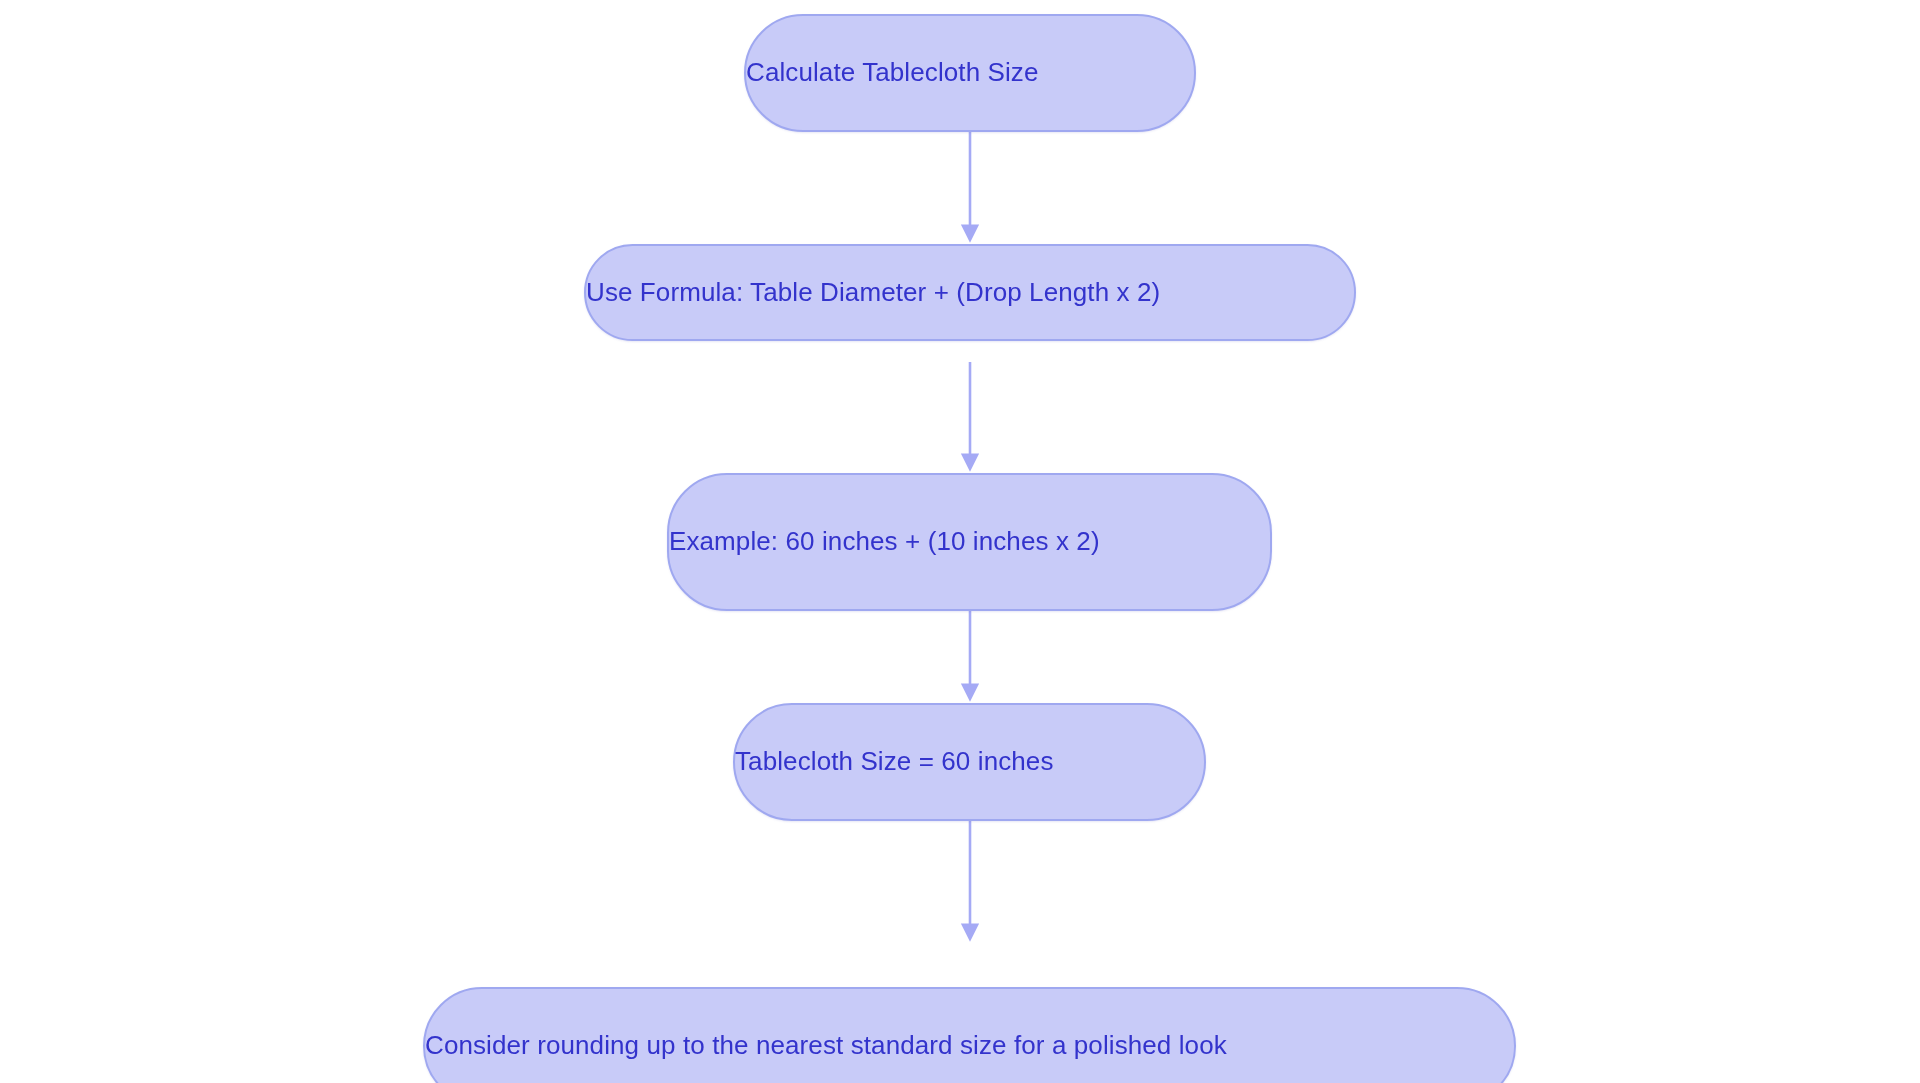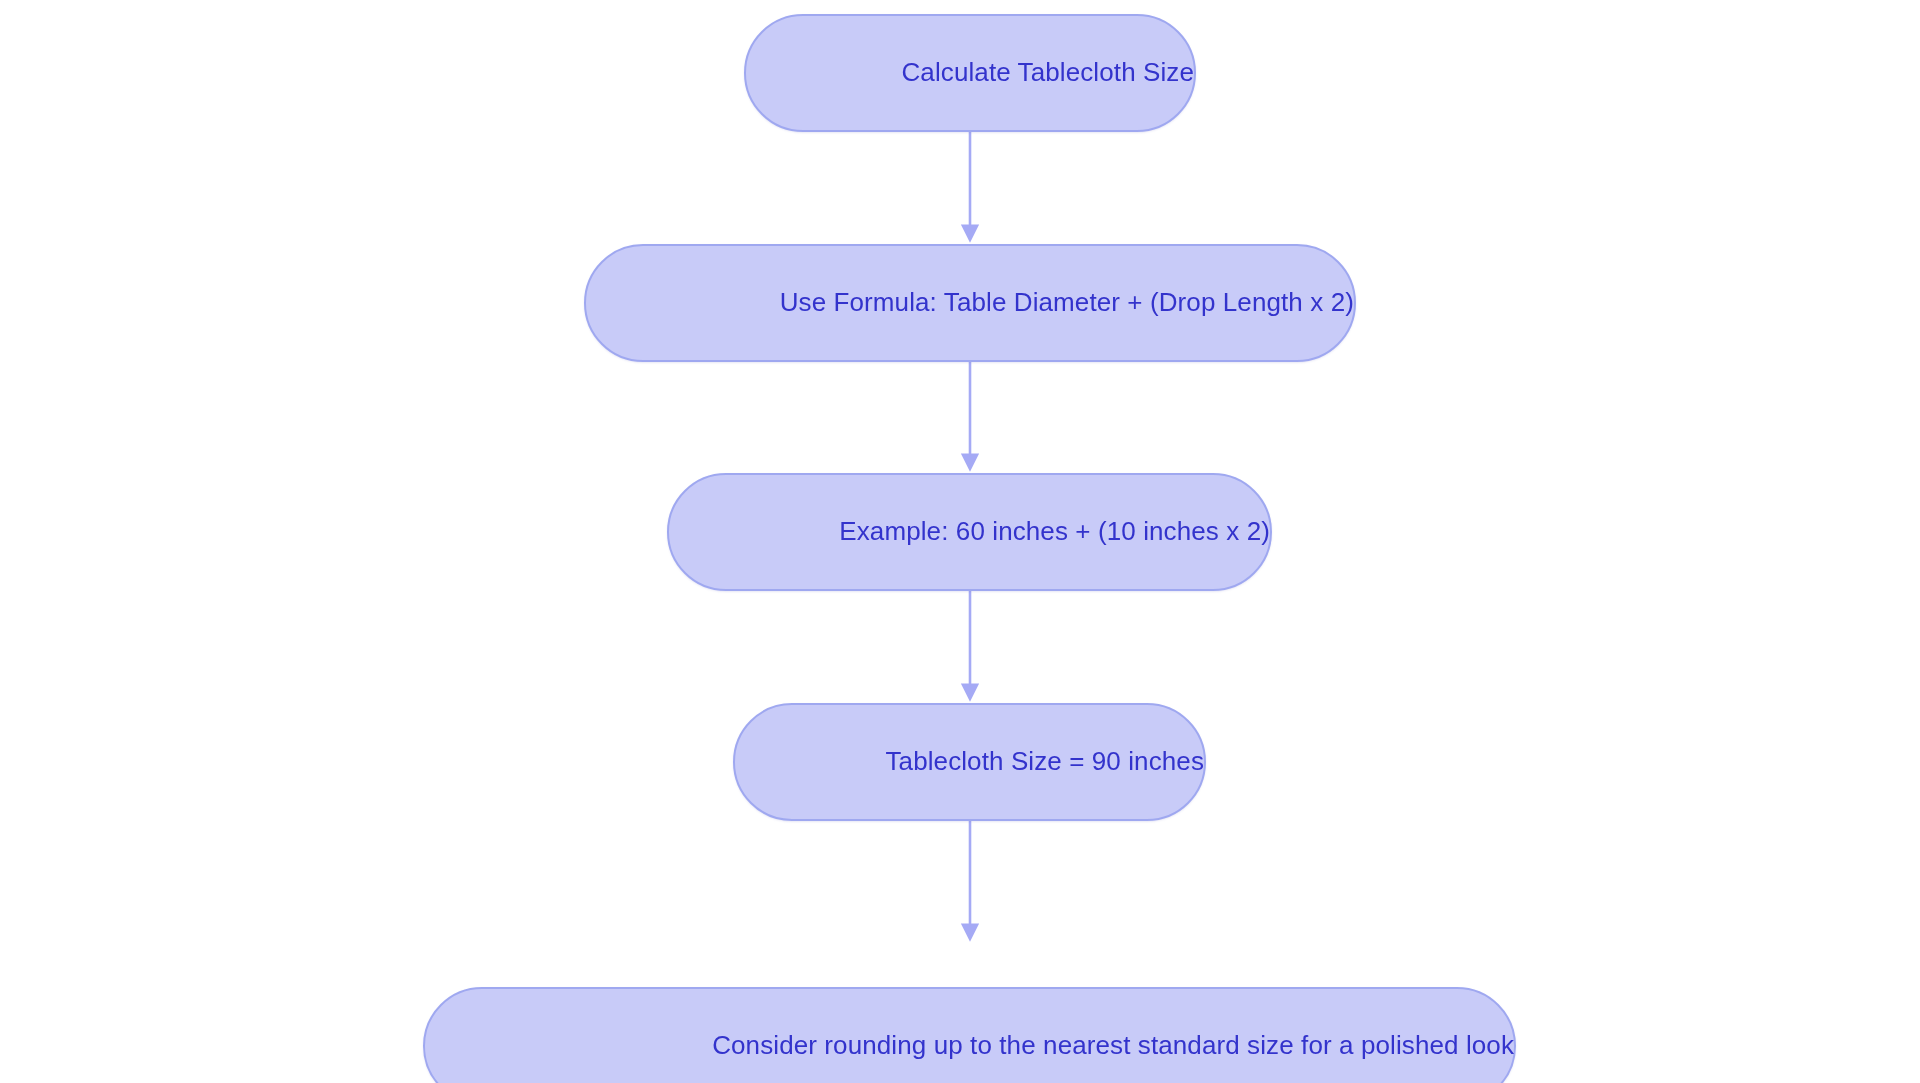--- a/index.html
+++ b/index.html
@@ -25,40 +25,40 @@
     left: 0;
     top: 0;
     width: 1920px;
     height: 1083px;
   }
   .flow-node {
     position: absolute;
     box-sizing: border-box;
     display: flex;
     align-items: center;
-    justify-content: flex-end;
+    justify-content: flex-start;
     background: #c8cbf8;
     border: 2px solid #9fa8f0;
     border-radius: 60px;
     box-shadow: 0 1px 2px rgba(120,124,200,0.18);
   }
   .flow-node-label {
     color: #3333cc;
     font-family: "Liberation Sans", sans-serif;
     font-size: 26px;
     font-weight: 400;
     line-height: 1.2;
     white-space: nowrap;
     text-align: center;
     letter-spacing: 0.1px;
   }
   
   #node-0 { left: 744px;  top: 14px;   width: 452px;  height: 118px; }
-  #node-1 { left: 584px;  top: 244px;  width: 772px;  height: 118px; }
-  #node-2 { left: 667px;  top: 473px;  width: 605px;  height: 118px; }
+  #node-1 { left: 584px;  top: 244px;  width: 772px;  height: 97px; }
+  #node-2 { left: 667px;  top: 473px;  width: 605px;  height: 138px; }
   #node-3 { left: 733px;  top: 703px;  width: 473px;  height: 118px; }
   #node-4 { left: 423px;  top: 943px;  width: 1093px; height: 118px; margin-top: 44px; }
 </style>
 </head>
 <body>
 
 <div id="flow-root">
 
   <svg id="flow-svg" viewBox="0 0 1920 1083">
     <defs>
@@ -82,20 +82,20 @@
 
   <div id="node-1" class="flow-node">
     <span class="flow-node-label">Use Formula: Table Diameter + (Drop Length x 2)</span>
   </div>
 
   <div id="node-2" class="flow-node">
     <span class="flow-node-label">Example: 60 inches + (10 inches x 2)</span>
   </div>
 
   <div id="node-3" class="flow-node">
-    <span class="flow-node-label">Tablecloth Size = 90 inches</span>
+    <span class="flow-node-label">Tablecloth Size = 60 inches</span>
   </div>
 
   <div id="node-4" class="flow-node">
     <span class="flow-node-label">Consider rounding up to the nearest standard size for a polished look</span>
   </div>
 
 </div>
 
 </body></html>

